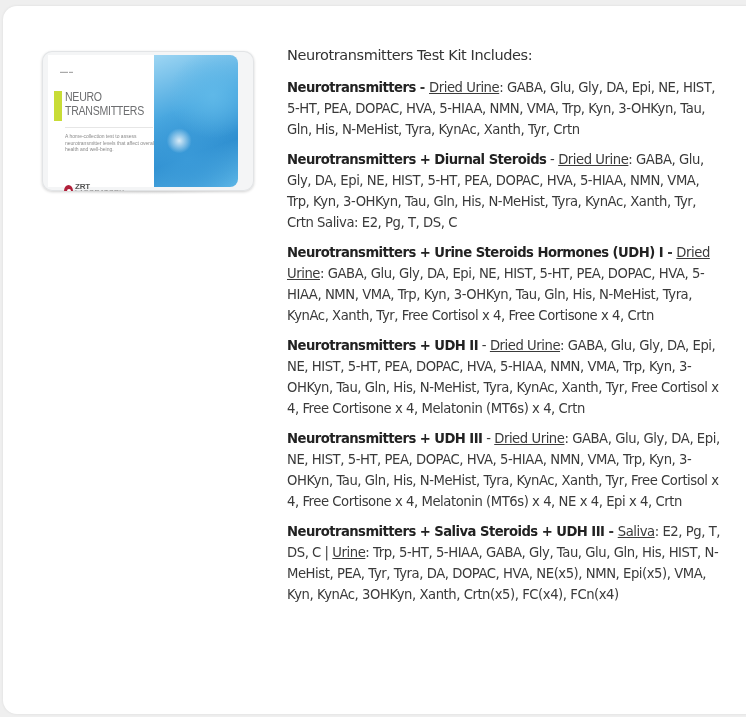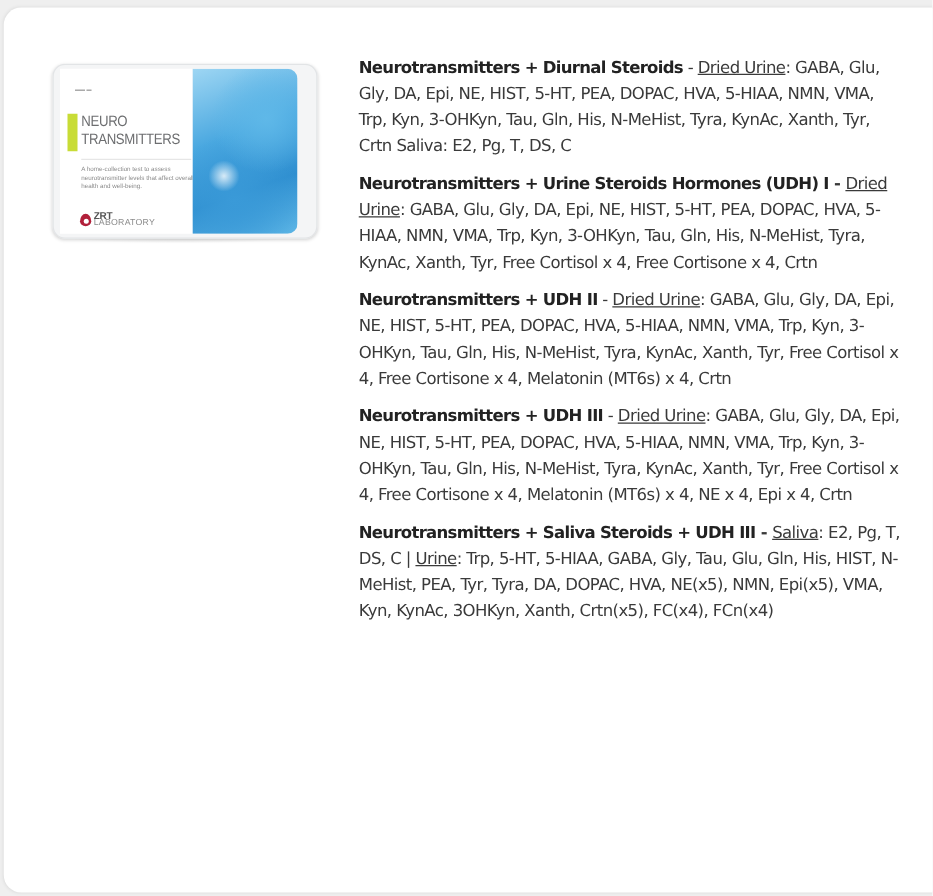--- a/index.html
+++ b/index.html
@@ -55,21 +55,21 @@
       font-family: "Liberation Sans", sans-serif;
       font-size: 12px; line-height: 14px; font-weight: 400; color: #6d6e70;
       letter-spacing: -0.3px; transform: scaleX(0.88); transform-origin: left;
       white-space: nowrap;
     }
     .kit-rule { position: absolute; left: 17px; top: 72px; width: 88px; height: 1px; background: #e6e6e6; }
     .kit-desc {
       position: absolute; left: 17px; top: 78px; width: 92px;
       font-size: 5px; line-height: 6.5px; color: #8a8a8a;
     }
-    .logo { position: absolute; left: 16px; top: 115px; display: flex; align-items: center; }
+    .logo { position: absolute; left: 16px; top: 129px; display: flex; align-items: center; }
     .logo-mark {
       width: 9px; height: 10px; border-radius: 50% 50% 50% 50% / 60% 60% 40% 40%;
       background: #b1203a; margin-right: 2px; position: relative;
     }
     .logo-mark::after {
       content: ""; position: absolute; left: 2.5px; top: 3.5px; width: 4px; height: 4px;
       border-radius: 50%; background: #fff;
     }
     .logo-text { display: flex; flex-direction: column; line-height: 6px; }
     .logo-zrt { font-size: 8px; font-weight: 700; color: #555; letter-spacing: -0.2px; }
@@ -121,20 +121,22 @@
           <span class="logo-zrt">ZRT</span>
           <span class="logo-lab">LABORATORY</span>
         </div>
       </div>
     </div>
     <div class="box-right"></div>
   </div>
 </div>
 
 <div class="content">
+  <h2>Neurotransmitters Test Kit Includes:</h2>
   <div id="items">
+      <p class="item"><span class="name">Neurotransmitters</span><span class="sep bold"> - </span><span class="u">Dried Urine</span><span>: GABA, Glu, Gly, DA, Epi, NE, HIST, 5-HT, PEA, DOPAC, HVA, 5-HIAA, NMN, VMA, Trp, Kyn, 3-OHKyn, Tau, Gln, His, N-MeHist, Tyra, KynAc, Xanth, Tyr, Crtn</span></p>
       <p class="item"><span class="name">Neurotransmitters + Diurnal Steroids</span><span class="sep"> - </span><span class="u">Dried Urine</span><span>: GABA, Glu, Gly, DA, Epi, NE, HIST, 5-HT, PEA, DOPAC, HVA, 5-HIAA, NMN, VMA, Trp, Kyn, 3-OHKyn, Tau, Gln, His, N-MeHist, Tyra, KynAc, Xanth, Tyr, Crtn Saliva: E2, Pg, T, DS, C</span></p>
       <p class="item"><span class="name">Neurotransmitters + Urine Steroids Hormones (UDH) I</span><span class="sep bold"> - </span><span class="u">Dried Urine</span><span>: GABA, Glu, Gly, DA, Epi, NE, HIST, 5-HT, PEA, DOPAC, HVA, 5-HIAA, NMN, VMA, Trp, Kyn, 3-OHKyn, Tau, Gln, His, N-MeHist, Tyra, KynAc, Xanth, Tyr, Free Cortisol x 4, Free Cortisone x 4, Crtn</span></p>
       <p class="item"><span class="name">Neurotransmitters + UDH II</span><span class="sep"> - </span><span class="u">Dried Urine</span><span>: GABA, Glu, Gly, DA, Epi, NE, HIST, 5-HT, PEA, DOPAC, HVA, 5-HIAA, NMN, VMA, Trp, Kyn, 3-OHKyn, Tau, Gln, His, N-MeHist, Tyra, KynAc, Xanth, Tyr, Free Cortisol x 4, Free Cortisone x 4, Melatonin (MT6s) x 4, Crtn</span></p>
       <p class="item"><span class="name">Neurotransmitters + UDH III</span><span class="sep"> - </span><span class="u">Dried Urine</span><span>: GABA, Glu, Gly, DA, Epi, NE, HIST, 5-HT, PEA, DOPAC, HVA, 5-HIAA, NMN, VMA, Trp, Kyn, 3-OHKyn, Tau, Gln, His, N-MeHist, Tyra, KynAc, Xanth, Tyr, Free Cortisol x 4, Free Cortisone x 4, Melatonin (MT6s) x 4, NE x 4, Epi x 4, Crtn</span></p>
       <p class="item"><span class="name">Neurotransmitters + Saliva Steroids + UDH III</span><span class="sep bold"> - </span><span class="u">Saliva</span><span>: E2, Pg, T, DS, C | </span><span class="u">Urine</span><span>: Trp, 5-HT, 5-HIAA, GABA, Gly, Tau, Glu, Gln, His, HIST, N-MeHist, PEA, Tyr, Tyra, DA, DOPAC, HVA, NE(x5), NMN, Epi(x5), VMA, Kyn, KynAc, 3OHKyn, Xanth, Crtn(x5), FC(x4), FCn(x4)</span></p>
     </div>
 </div>
 
 </body></html>

